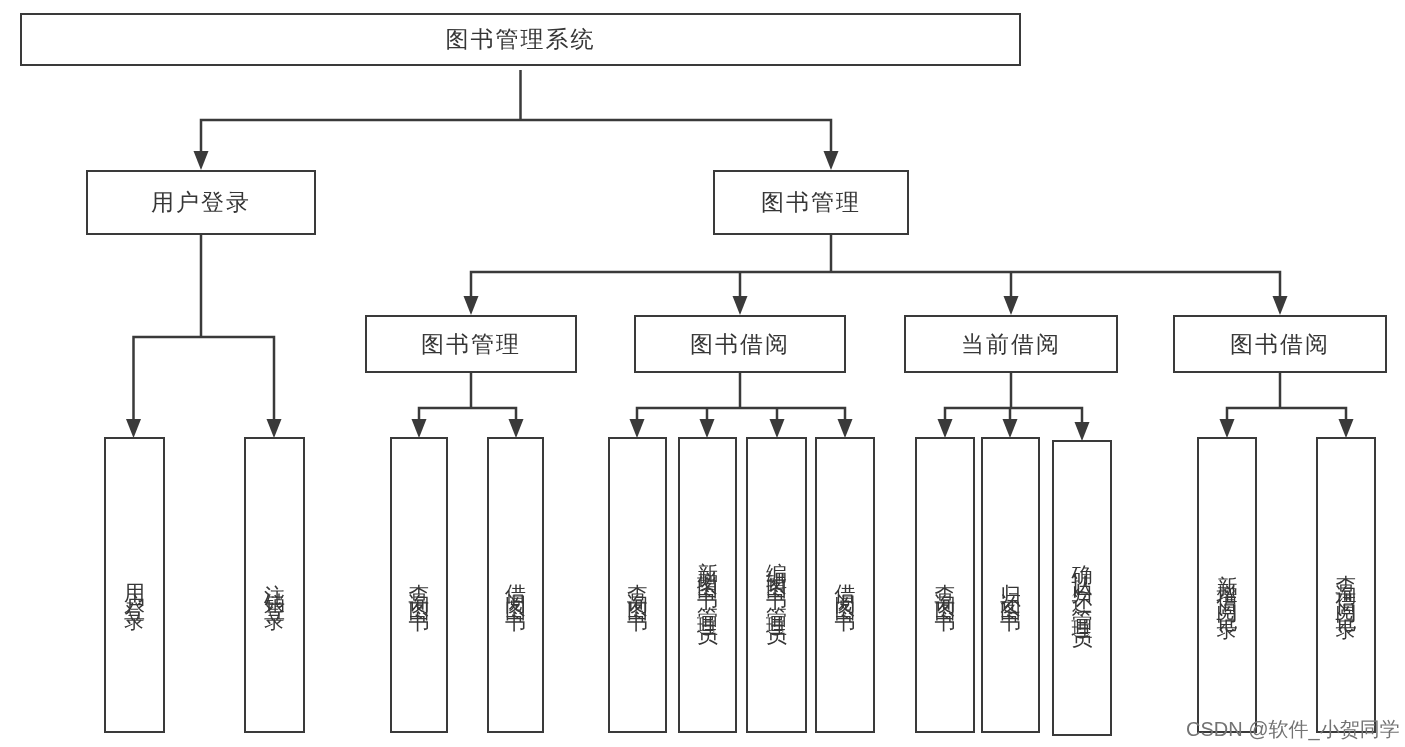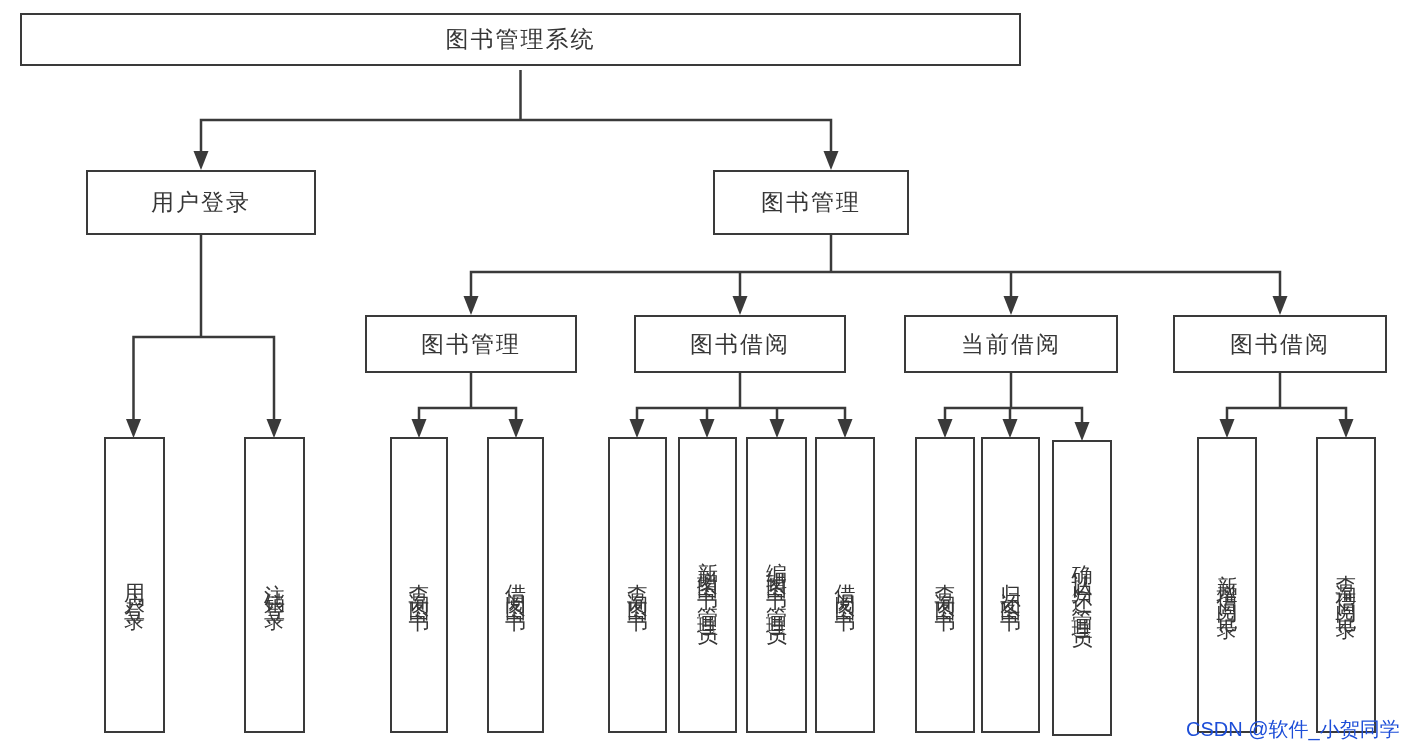--- a/index.html
+++ b/index.html
@@ -30,21 +30,21 @@
     text-orientation:mixed;
     font-size:21px;
     letter-spacing:9px;
     color:#363636;
     white-space:nowrap;
   }
   .watermark{
     position:absolute;
     left:1186px;top:716px;
     font-size:20px;
-    color:#1d4ed8;
+    color:#737373;
     white-space:nowrap;
   }
 </style>
 </head>
 <body>
 
 <div class="canvas">
 
   <svg class="connectors" viewBox="0 0 1405 747">
     <g fill="none" stroke="#3a3a3a" stroke-width="2.5">

